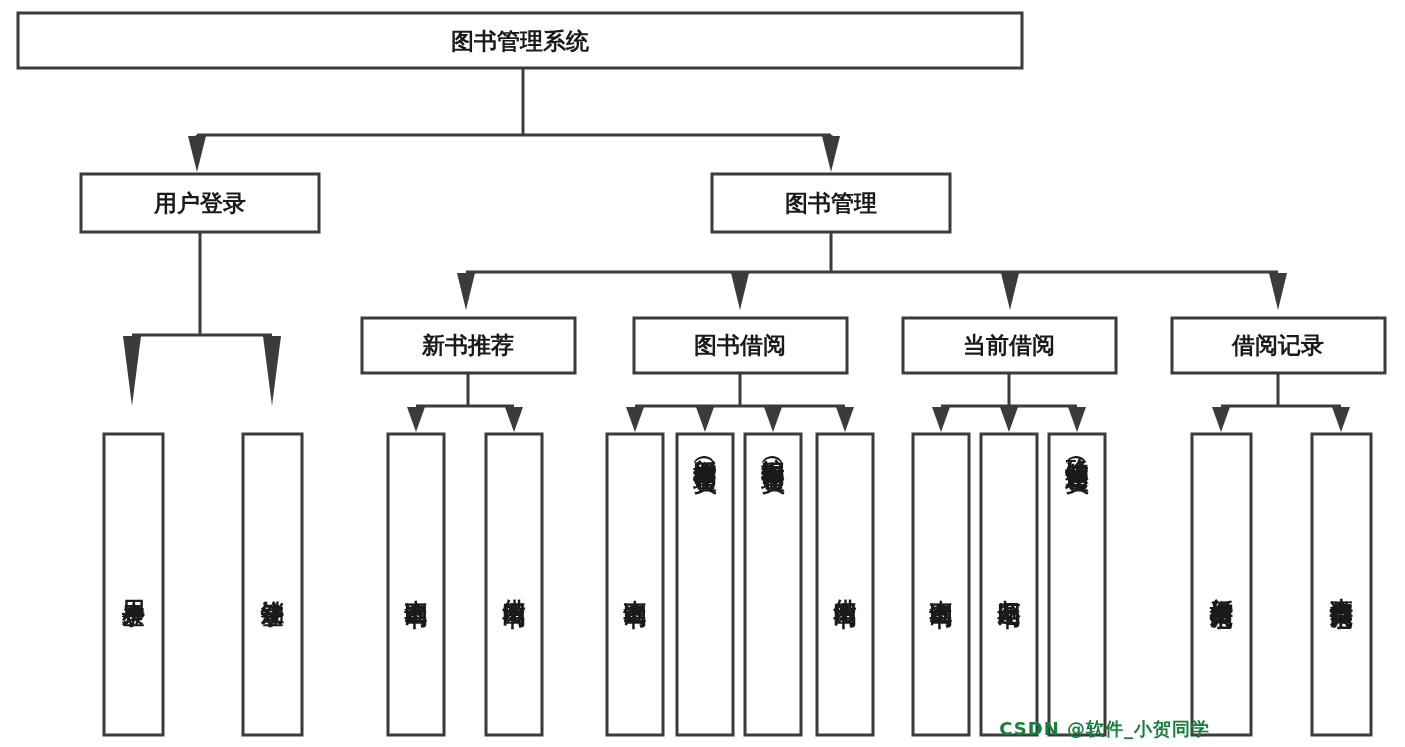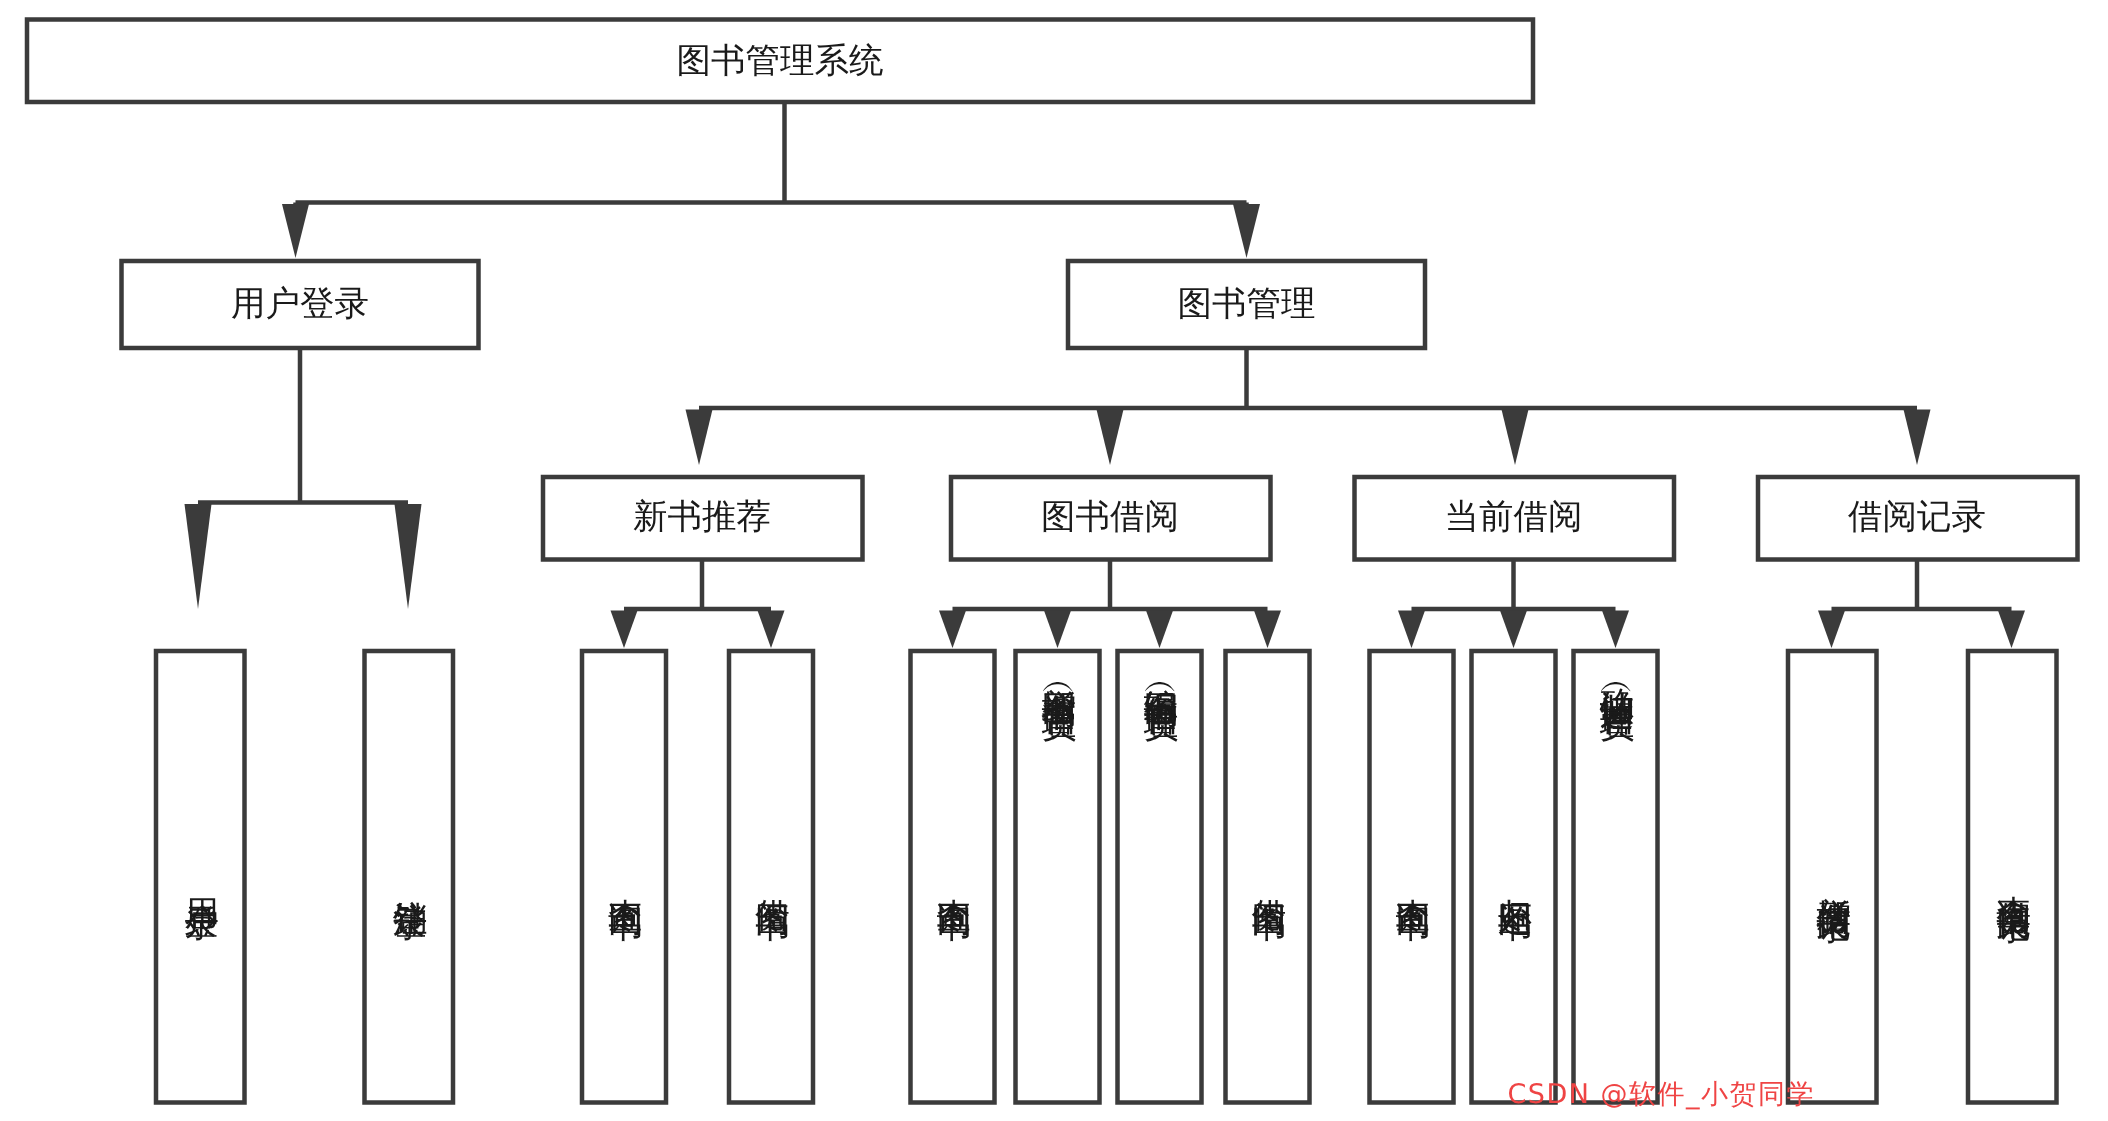--- a/index.html
+++ b/index.html
@@ -13,20 +13,21 @@
     position: relative;
     overflow: hidden;
     font-family: "DejaVu Sans", "Liberation Sans", sans-serif;
   }
   #diagram-root {
     position: absolute;
     left: 0;
     top: 0;
     width: 1218px;
     height: 747px;
+    font-weight: bold;
   }
   svg.diagram-canvas {
     display: block;
     width: 1405px;
     height: 747px;
   }
   .node-box {
     fill: #ffffff;
     stroke: #3b3b3b;
     stroke-width: 3;
@@ -66,21 +67,21 @@
     color: #1a1a1a;
     white-space: nowrap;
     text-align: center;
   }
   #watermark {
     position: absolute;
     right: 8px;
     bottom: 6px;
     font-family: "DejaVu Sans", "Liberation Sans", sans-serif;
     font-size: 18px;
-    color: #ef4444;
+    color: #15803d;
     letter-spacing: 1px;
     white-space: nowrap;
   }
 </style>
 </head>
 <body>
 
 <div id="diagram-root">
 
   <svg class="diagram-canvas" viewBox="0 0 1405 747">

